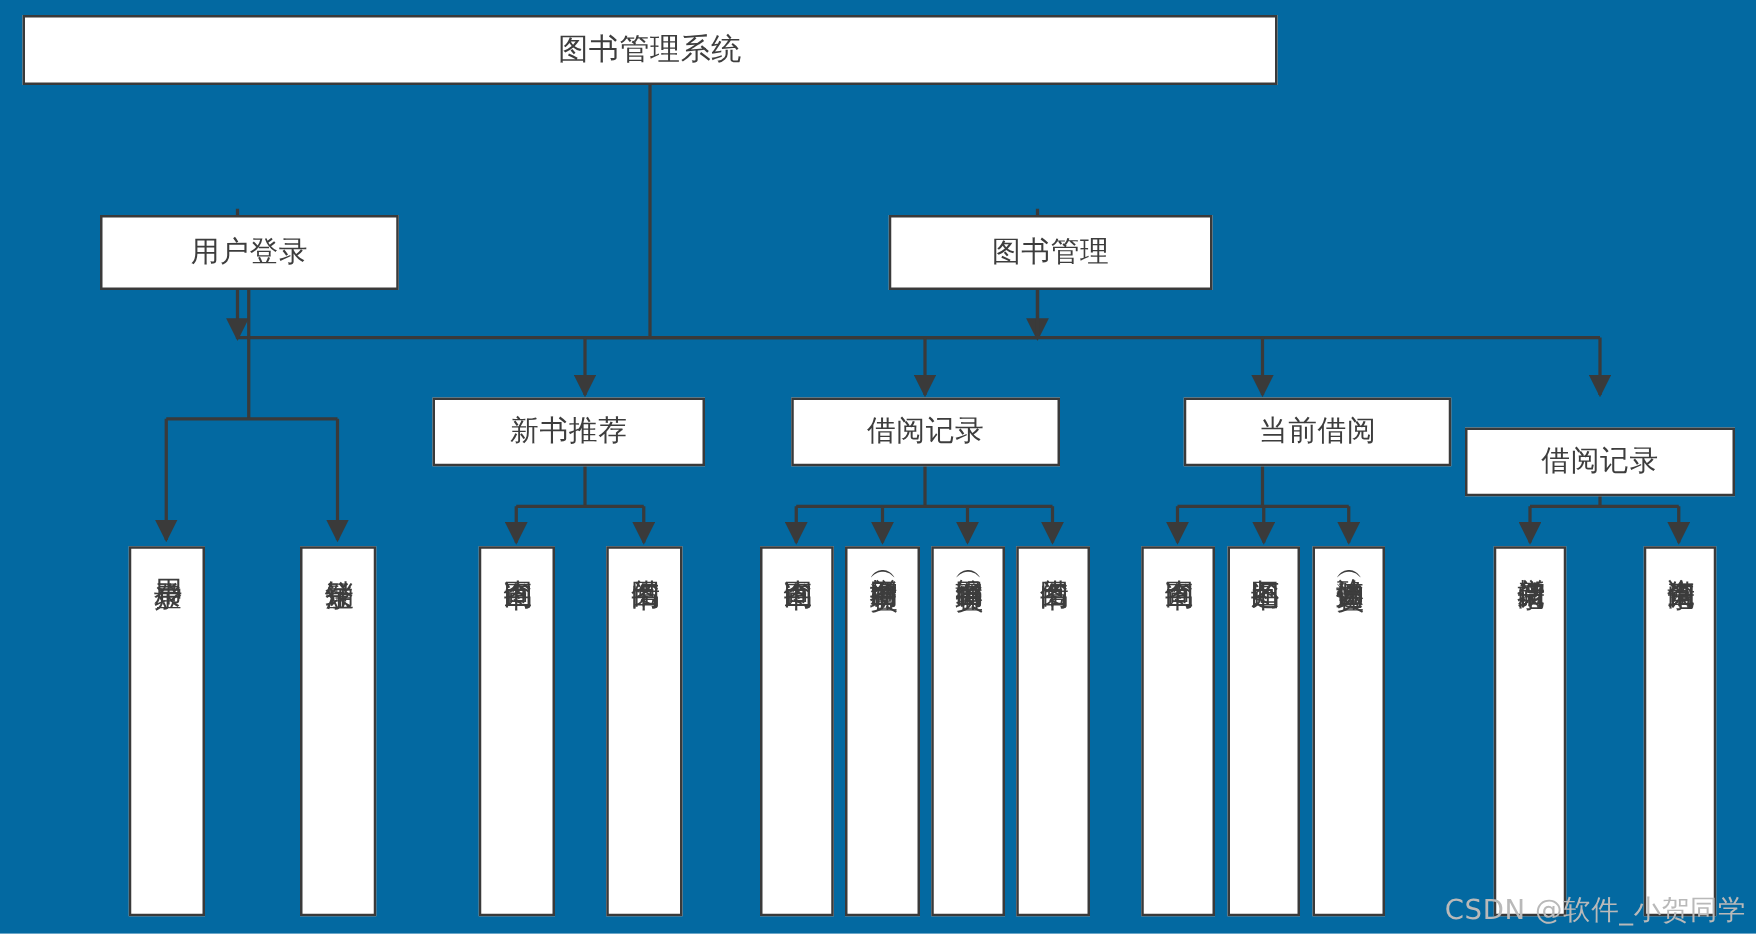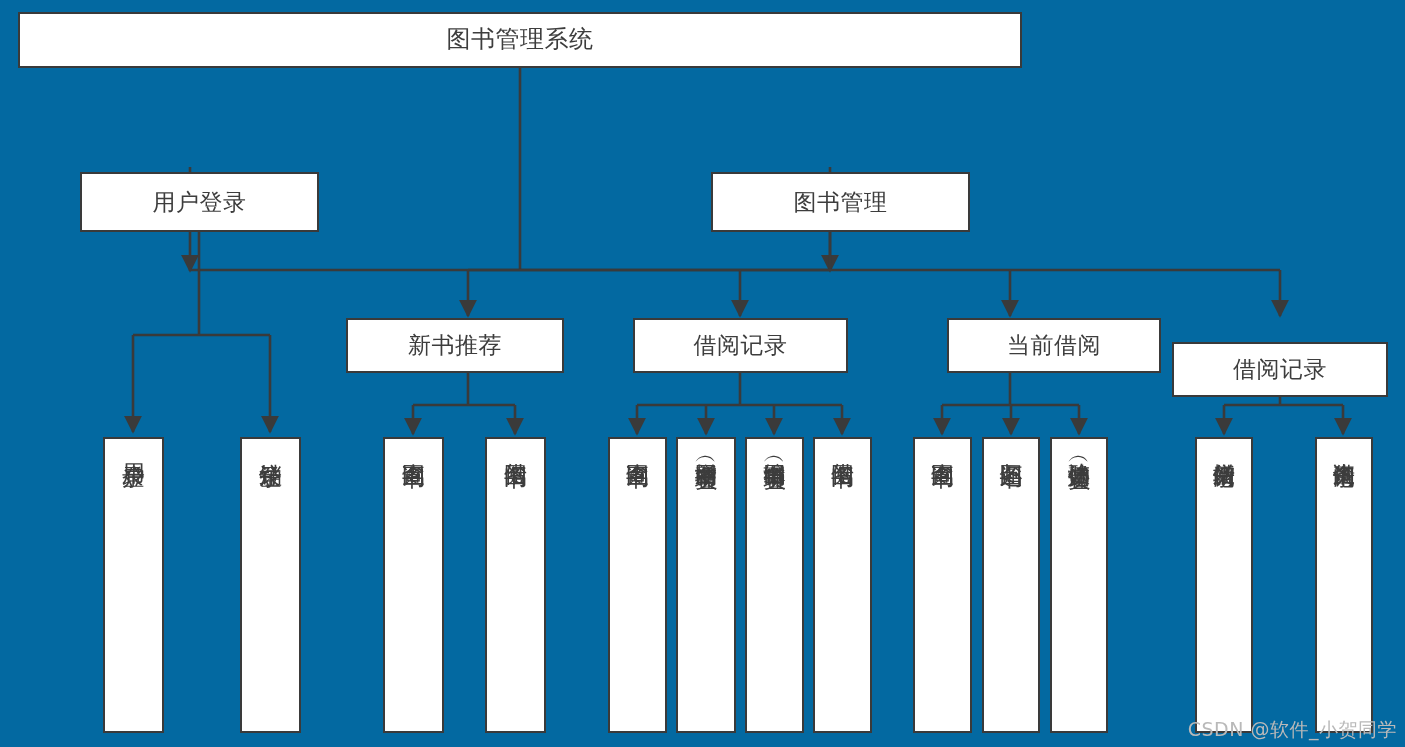--- a/index.html
+++ b/index.html
@@ -60,21 +60,21 @@
     white-space: pre-line;
     text-align: left;
   }
   .leaf.tall .leaf-text {
     font-size: 22px;
   }
   #watermark {
     position: absolute;
     right: 8px;
     bottom: 4px;
-    font-size: 19px;
+    font-size: 22px;
     color: #b9b9b9;
     letter-spacing: 0.5px;
     white-space: nowrap;
   }
 </style>
 </head>
 <body>
 
 <div id="diagram-root">
 

